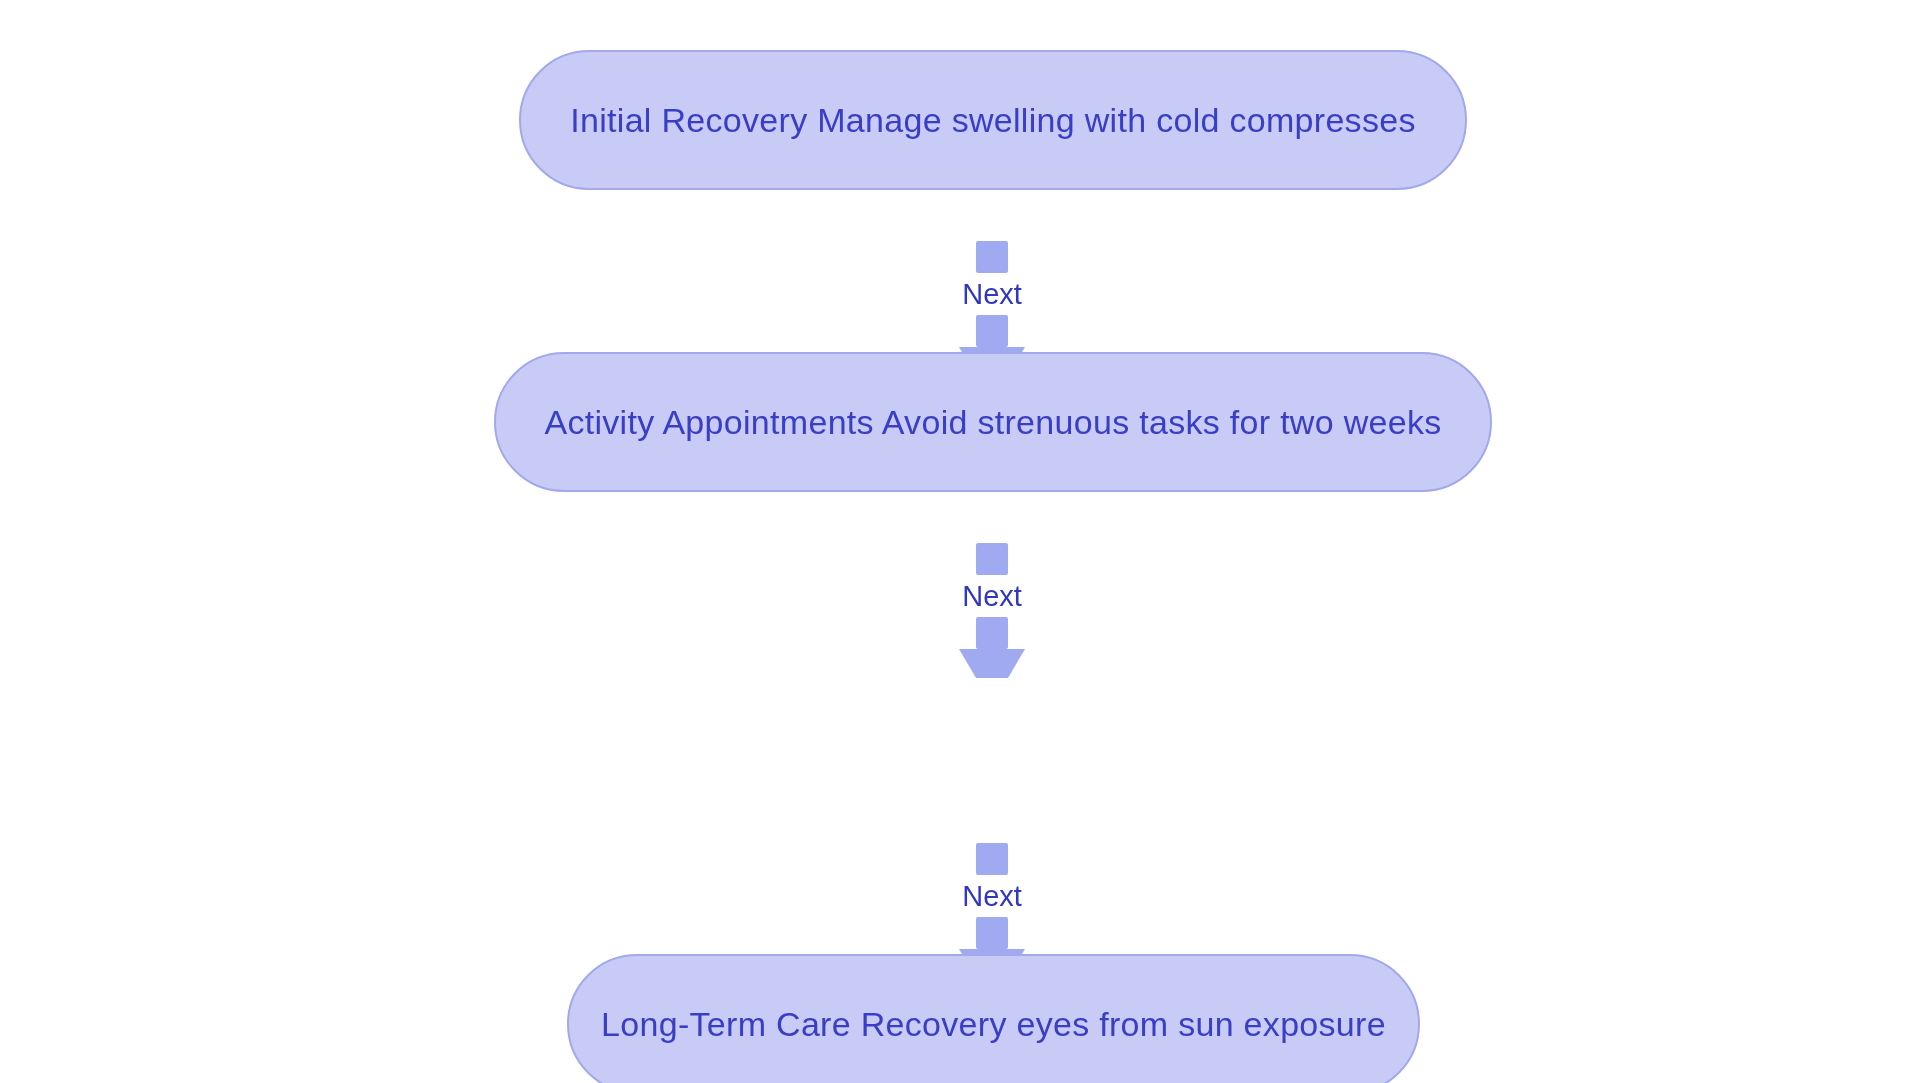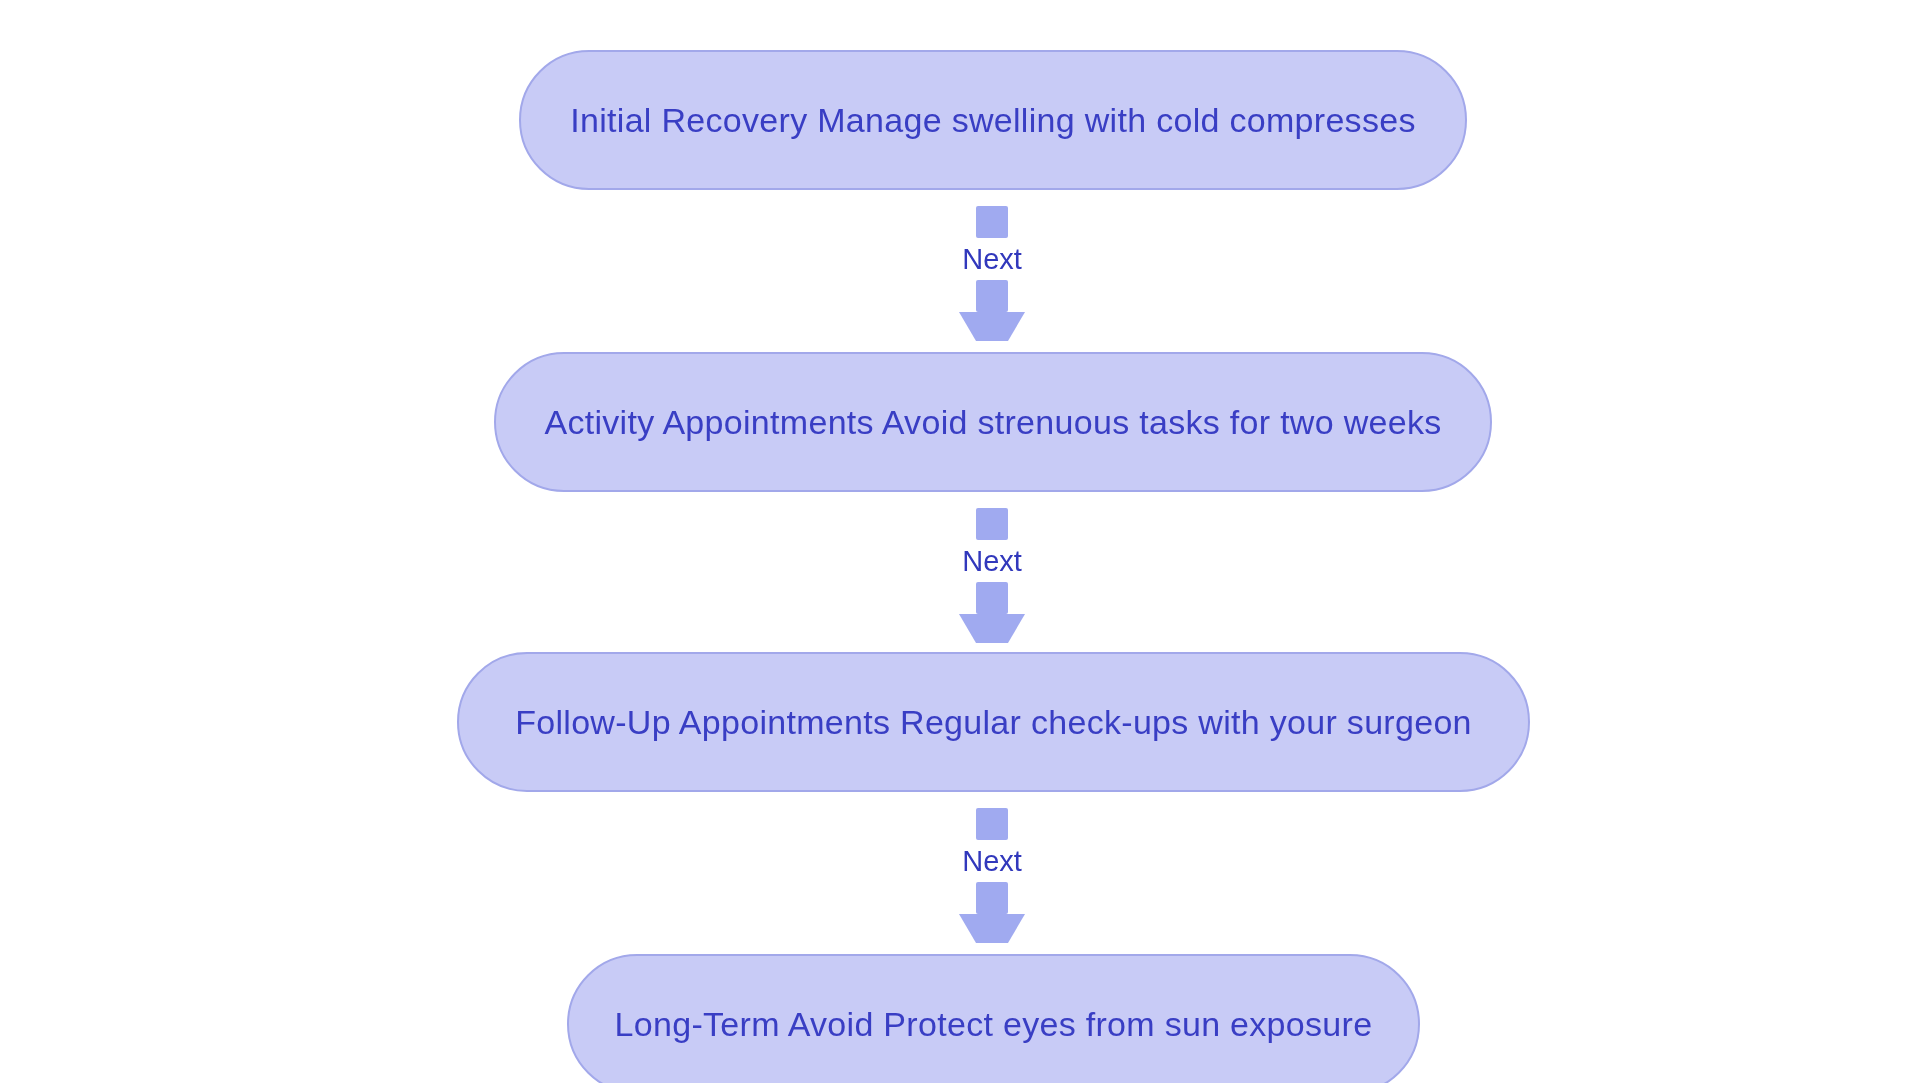--- a/index.html
+++ b/index.html
@@ -46,20 +46,21 @@
   .node-3 { left: 425px; top: 620px; width: 1073px; }
   .node-4 { left: 535px; top: 922px; width: 853px; }
 
   .edge {
     position: absolute;
     left: 943px;           
     width: 34px;
     display: flex;
     flex-direction: column;
     align-items: center;
+    margin-top: 35px;
   }
   .edge-1 { top: 158px; height: 162px; }
   .edge-2 { top: 460px; height: 160px; }
   .edge-3 { top: 760px; height: 162px; }
   .edge-line {
     width: 5px;
     background: var(--arrow);
     border-radius: 2px;
   }
   .edge-line-top { height: 58px; }
@@ -101,28 +102,25 @@
     <span class="node-label">Activity Appointments Avoid strenuous tasks for two weeks</span>
   </div>
 
   <div class="edge edge-2">
     <div class="edge-line edge-line-top"></div>
     <div class="edge-label">Next</div>
     <div class="edge-line edge-line-bottom"></div>
     <div class="arrowhead"></div>
   </div>
 
-  <div class="node node-3">
-    <span class="node-label">Follow-Up Appointments Regular check-ups with your surgeon</span>
-  </div>
 
   <div class="edge edge-3">
     <div class="edge-line edge-line-top"></div>
     <div class="edge-label">Next</div>
     <div class="edge-line edge-line-bottom"></div>
     <div class="arrowhead"></div>
   </div>
 
   <div class="node node-4">
-    <span class="node-label">Long-Term Avoid Protect eyes from sun exposure</span>
+    <span class="node-label">Long-Term Care Recovery eyes from sun exposure</span>
   </div>
 
 </div>
 
 </body></html>

